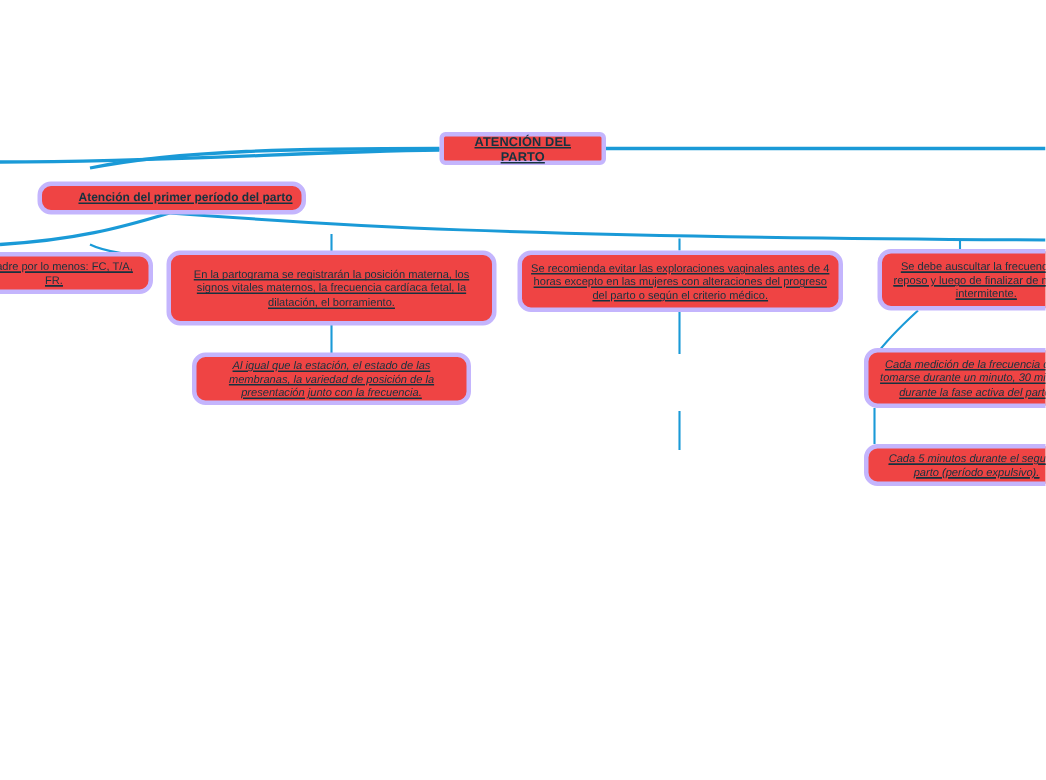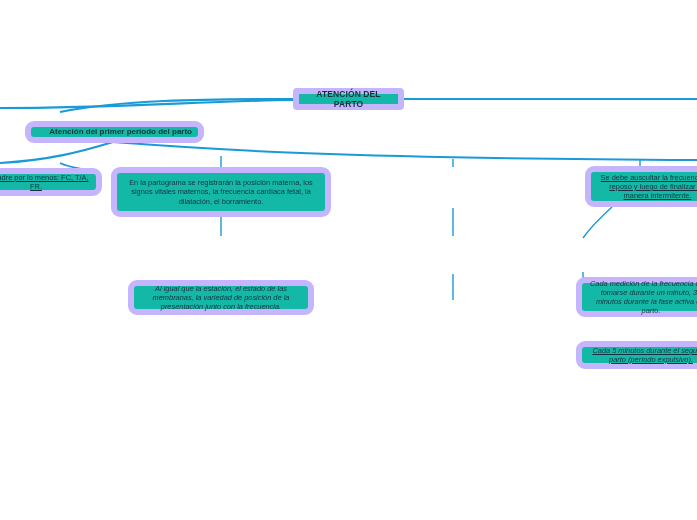--- a/index.html
+++ b/index.html
@@ -23,48 +23,48 @@
   svg.connectors {
     position: absolute;
     left: 0; top: 0;
     width: 697px;
     height: 520px;
     pointer-events: none;
   }
   .node {
     position: absolute;
     box-sizing: border-box;
-    background: #14b8a6;
-    border: 6px solid #c4b5fd;
+    background: #ef4444;
+    border: 3px solid #c4b5fd;
     border-radius: 9px;
     display: flex;
     align-items: center;
     justify-content: center;
     text-align: center;
     color: #16323f;
     padding: 4px 6px;
     line-height: 1.22;
+    text-decoration: underline;
   }
   .node.root {
     border-radius: 4px;
     font-weight: bold;
     font-size: 8.5px;
     letter-spacing: 0.1px;
   }
   .node.level1 {
     font-weight: bold;
     font-size: 8px;
   }
   .node.level2 {
     font-size: 7.4px;
   }
   .node.level3 {
     font-size: 7.4px;
     font-style: italic;
-    margin-top: 45px;
   }
   .node .txt {
     display: block;
     width: 100%;
   }
   .underline .txt {
     text-decoration: underline;
   }
 </style>
 </head>
@@ -103,20 +103,23 @@
   </div>
 
   <div class="node level2 underline" style="left:-30px; top:168px; width:132px; height:28px;">
     <span class="txt">la madre por lo menos: FC, T/A, FR.</span>
   </div>
 
   <div class="node level2" style="left:111px; top:167px; width:220px; height:50px;">
     <span class="txt">En la partograma se registrarán la posición materna, los signos vitales maternos, la frecuencia cardíaca fetal, la dilatación, el borramiento.</span>
   </div>
 
+  <div class="node level2" style="left:345px; top:167px; width:217px; height:41px;">
+    <span class="txt">Se recomienda evitar las exploraciones vaginales antes de 4 horas excepto en las mujeres con alteraciones del progreso del parto o según el criterio médico.</span>
+  </div>
 
   <div class="node level2 underline" style="left:585px; top:166px; width:145px; height:41px;">
     <span class="txt">Se debe auscultar la frecuencia en reposo y luego de finalizar de manera intermitente.</span>
   </div>
 
   <div class="node level3" style="left:128px; top:235px; width:186px; height:35px;">
     <span class="txt">Al igual que la estación, el estado de las membranas, la variedad de posición de la presentación junto con la frecuencia.</span>
   </div>
 
 

